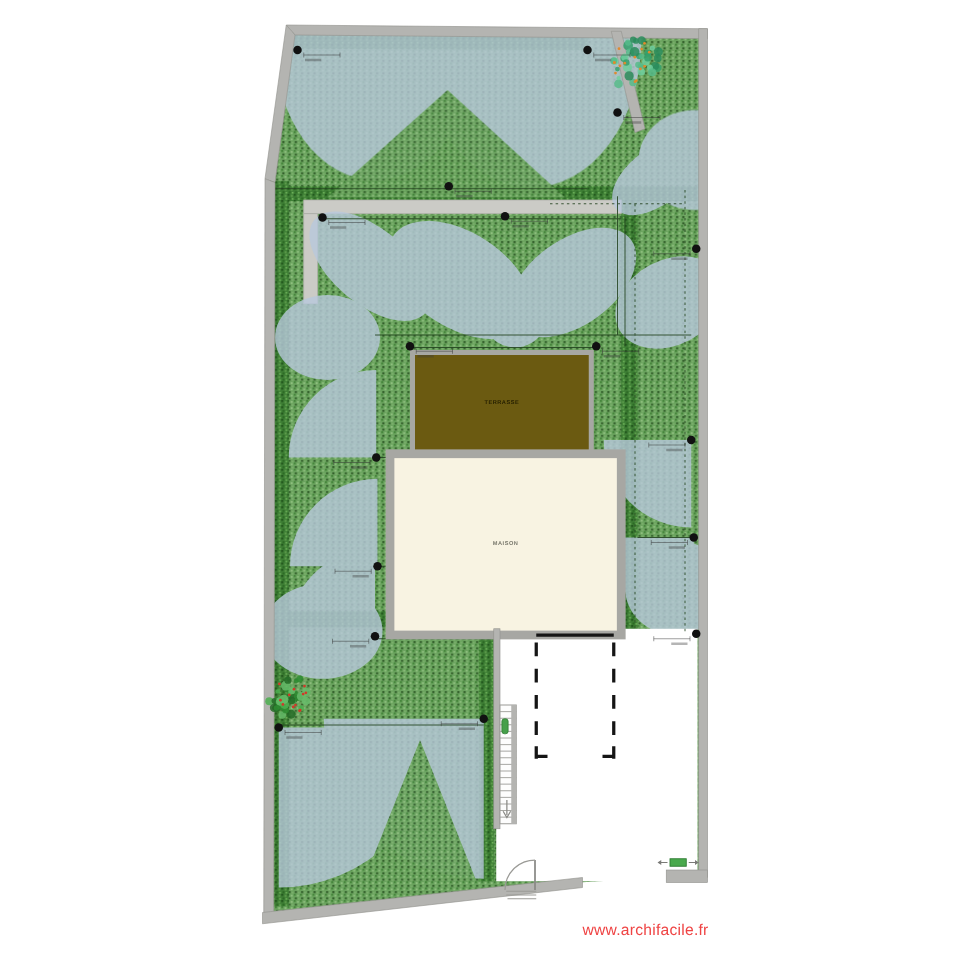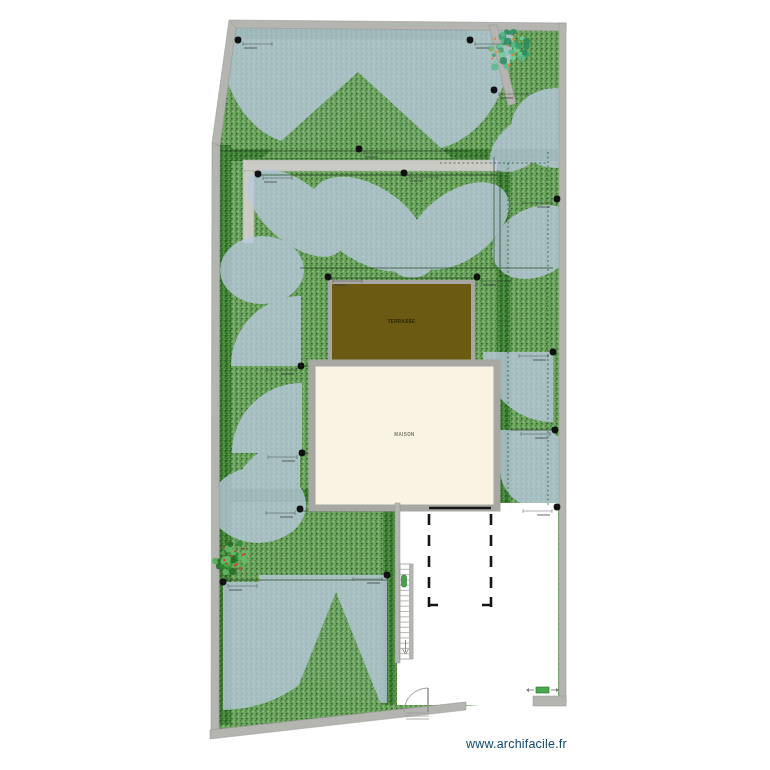--- a/index.html
+++ b/index.html
@@ -4,21 +4,21 @@
 <style>
   html,body{margin:0;padding:0;background:#ffffff;}
   #canvas{position:relative;width:770px;height:770px;background:#ffffff;overflow:hidden;
           font-family:"Liberation Sans",sans-serif;}
   svg{position:absolute;left:0;top:0;}
   .plan-label{position:absolute;text-align:center;font-family:"Liberation Sans",sans-serif;
               pointer-events:none;line-height:1;}
   #terrasse-label{font-size:4.5px;letter-spacing:.4px;font-weight:bold;}
   #maison-label{font-size:4.5px;letter-spacing:.4px;font-weight:bold;}
   #watermark{position:absolute;left:466px;top:737px;width:112px;font-size:12.5px;
-             color:#0c4a6e;letter-spacing:.2px;font-family:"Liberation Sans",sans-serif;}
+             color:#ef4444;letter-spacing:.2px;font-family:"Liberation Sans",sans-serif;}
 </style>
 </head>
 <body>
 
 <div id="canvas">
 
 <svg width="770" height="770" viewBox="0 0 770 770">
   <defs>
     <pattern id="grassP" width="5" height="5" patternUnits="userSpaceOnUse">
       <rect width="5" height="5" fill="#6aa35e"></rect>

